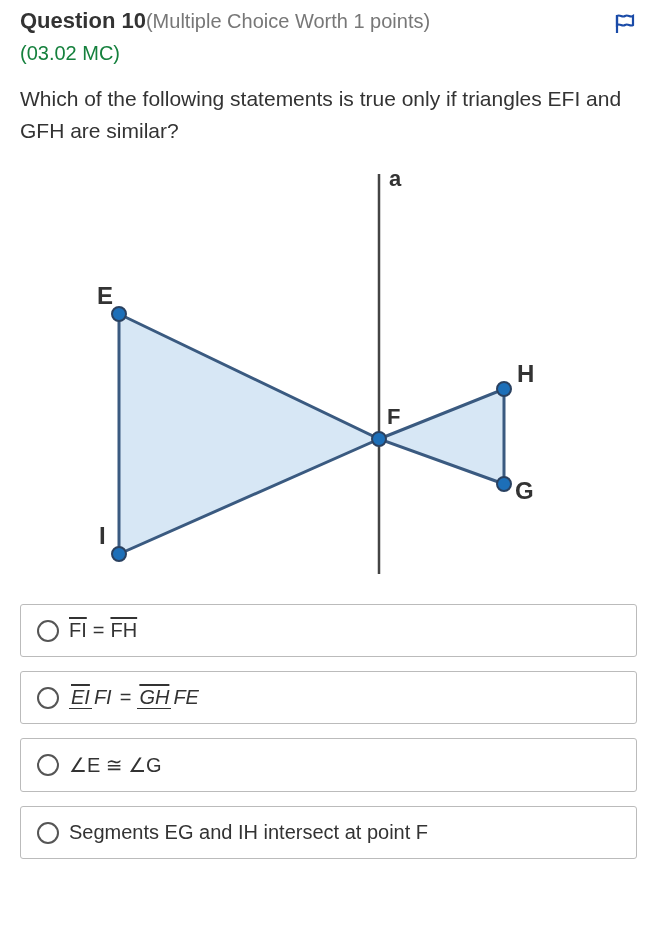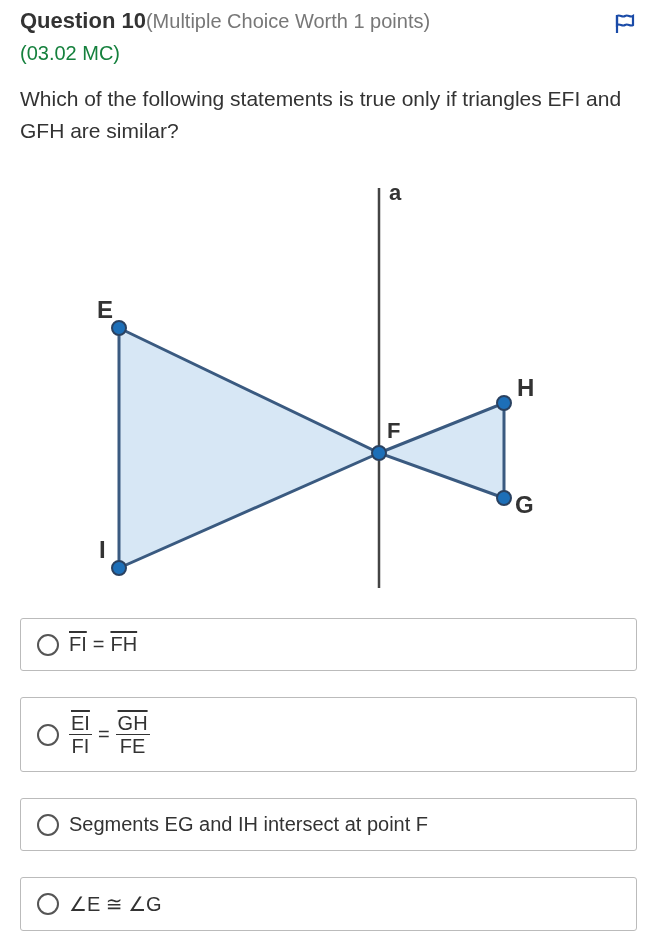--- a/index.html
+++ b/index.html
@@ -35,55 +35,56 @@
     }
     .flag-icon {
       color: #1a4ba8;
       margin-top: 4px;
     }
     .prompt {
       font-size: 21px;
       color: #333;
       padding: 0 20px;
       line-height: 1.5;
-      margin-bottom: 32px;
+      margin-bottom: 18px;
     }
     .figure-wrap {
       display: flex;
       justify-content: center;
       padding: 0 20px 10px 20px;
     }
     .options {
       padding: 0 20px;
     }
     .option {
       border: 1px solid #bbb;
       border-radius: 3px;
       padding: 14px 16px;
-      margin-bottom: 26px;
+      margin-bottom: 14px;
       display: flex;
       align-items: center;
       gap: 10px;
       font-size: 20px;
       cursor: pointer;
     }
     .radio {
       width: 22px;
       height: 22px;
       border: 2px solid #555;
       border-radius: 50%;
       flex-shrink: 0;
     }
     .fraction {
       display: inline-flex;
-      flex-direction: column;
-      align-items: center;
+      flex-direction: row;
+      align-items: flex-start;
       vertical-align: middle;
       line-height: 1.1;
       font-size: 20px;
+      font-style: italic;
     }
     .fraction .num {
       border-bottom: 1.5px solid #333;
       padding: 0 2px;
     }
     .fraction .den {
       padding: 0 2px;
     }
     .eq-row {
       display: flex;
@@ -158,21 +159,21 @@
       <span>=</span>
       <span class="fraction">
         <span class="num ol">GH</span>
         <span class="den">FE</span>
       </span>
     </div>
   </div>
 
   <div class="option">
     <div class="radio"></div>
-    <div class="opt-text">Segments EG and IH intersect at point F</div>
+    <div class="opt-text">∠E ≅ ∠G</div>
   </div>
 
   <div class="option">
     <div class="radio"></div>
-    <div class="opt-text">∠E ≅ ∠G</div>
+    <div class="opt-text">Segments EG and IH intersect at point F</div>
   </div>
 
 </div>
 
 </body></html>

